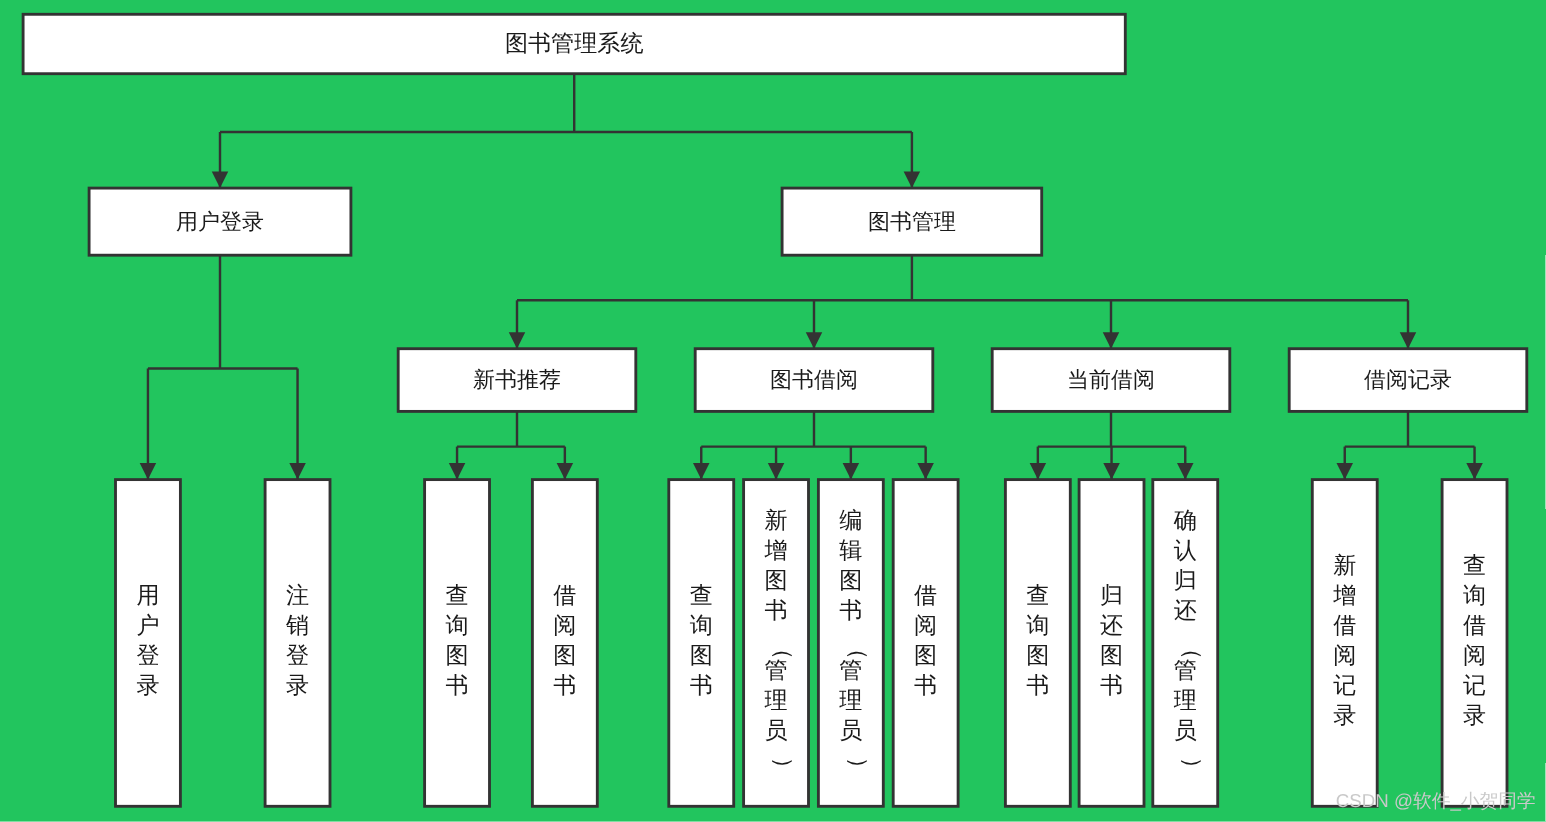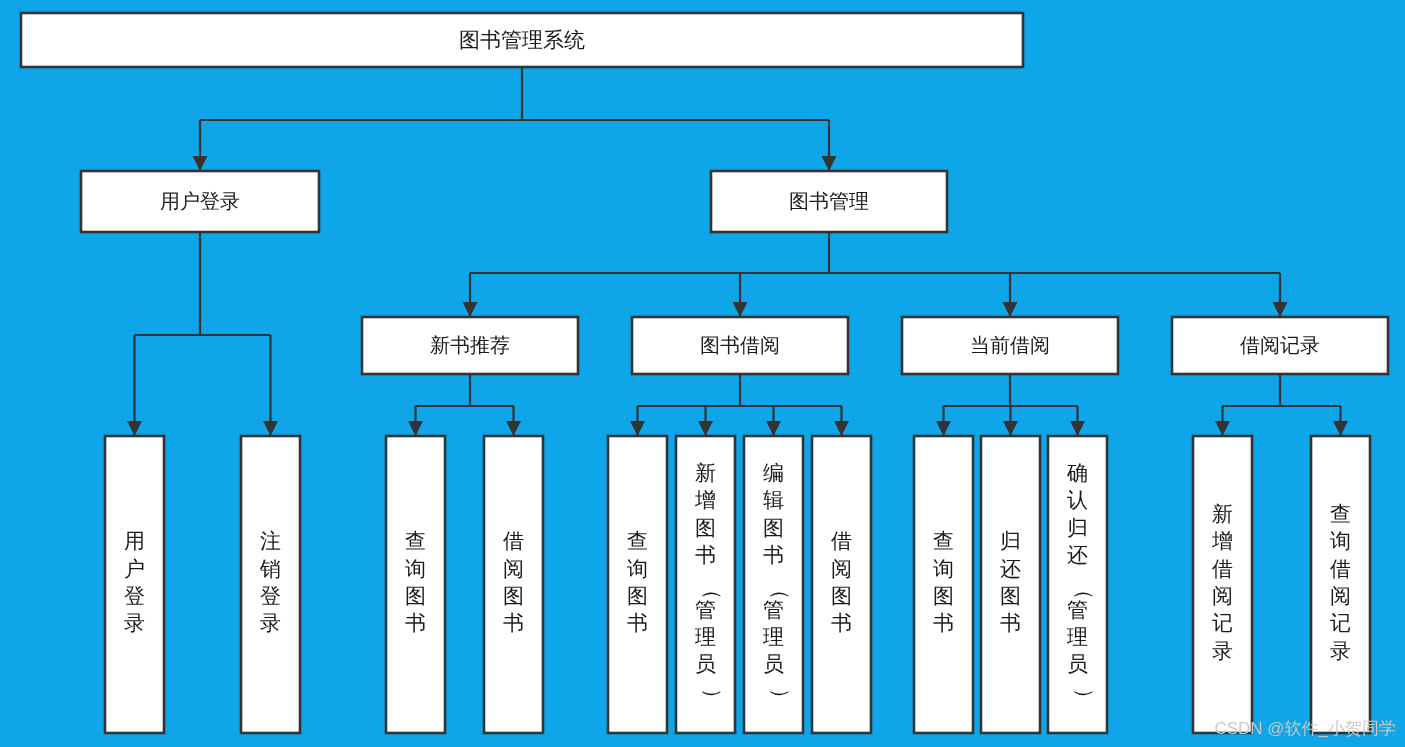--- a/index.html
+++ b/index.html
@@ -8,21 +8,21 @@
     padding: 0;
     background: #ffffff;
   }
   body {
     font-family: "Liberation Sans", "DejaVu Sans", sans-serif;
   }
   #diagram-root {
     position: relative;
     width: 1405px;
     height: 747px;
-    background: #0ea5e9;
+    background: #22c55e;
     overflow: hidden;
   }
   svg#tree-canvas {
     position: absolute;
     left: 0;
     top: 0;
     width: 1405px;
     height: 747px;
     display: block;
   }

